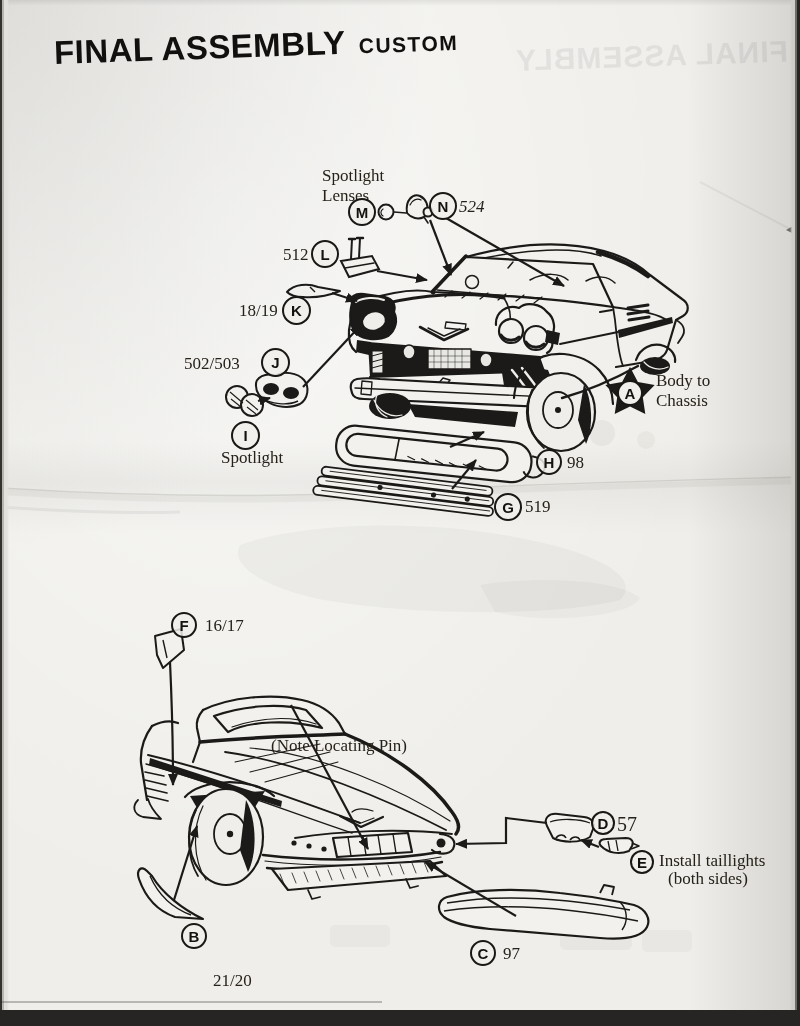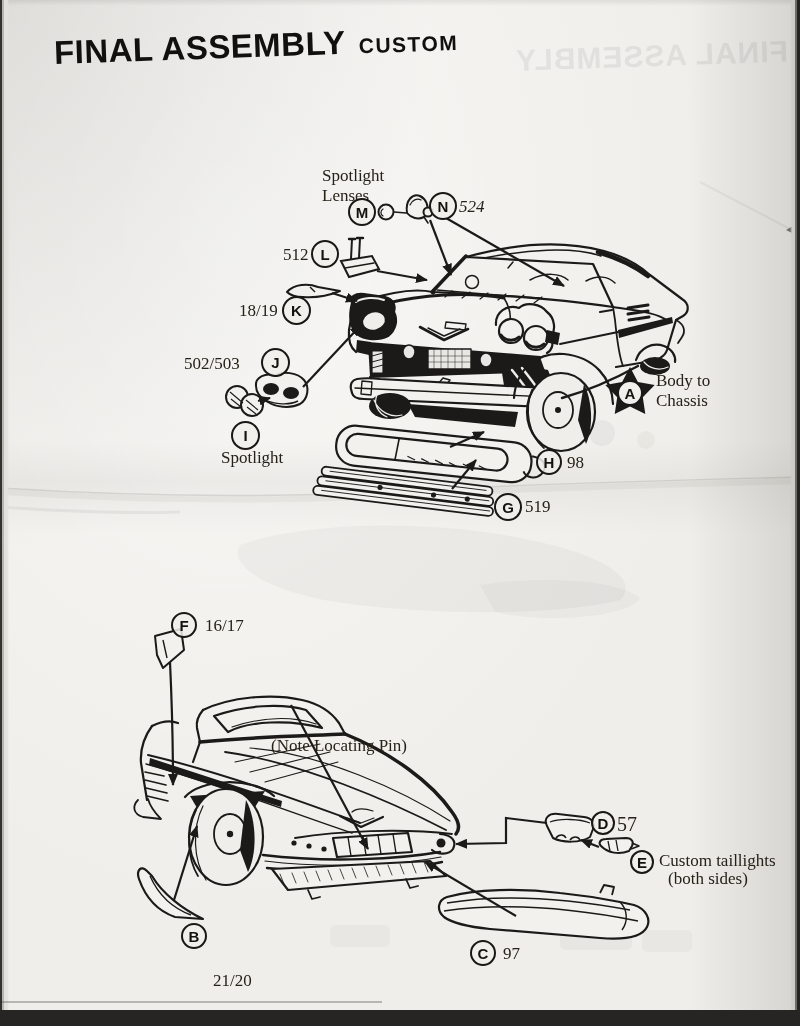--- a/index.html
+++ b/index.html
@@ -355,21 +355,21 @@
   <div class="lbl" style="left:271px;top:688px;margin-top:48px;">(Note Locating Pin)</div>
 
   <div class="badge" style="left:591px;top:811px;width:24px;height:24px;">
       <span>D</span>
     </div>
   <div class="lbl" style="left:617px;top:813px;font-size:20px;">57</div>
 
   <div class="badge" style="left:630px;top:850px;width:24px;height:24px;">
       <span>E</span>
     </div>
-  <div class="lbl" style="left:659px;top:851px;">Custom taillights</div>
+  <div class="lbl" style="left:659px;top:851px;">Install taillights</div>
   <div class="lbl" style="left:668px;top:869px;">(both sides)</div>
 
   <div class="badge" style="left:181px;top:923px;width:26px;height:26px;">
       <span>B</span>
     </div>
   <div class="lbl" style="left:213px;top:927px;margin-top:44px;">21/20</div>
 
   <div class="badge" style="left:470px;top:940px;width:26px;height:26px;">
       <span>C</span>
     </div>

